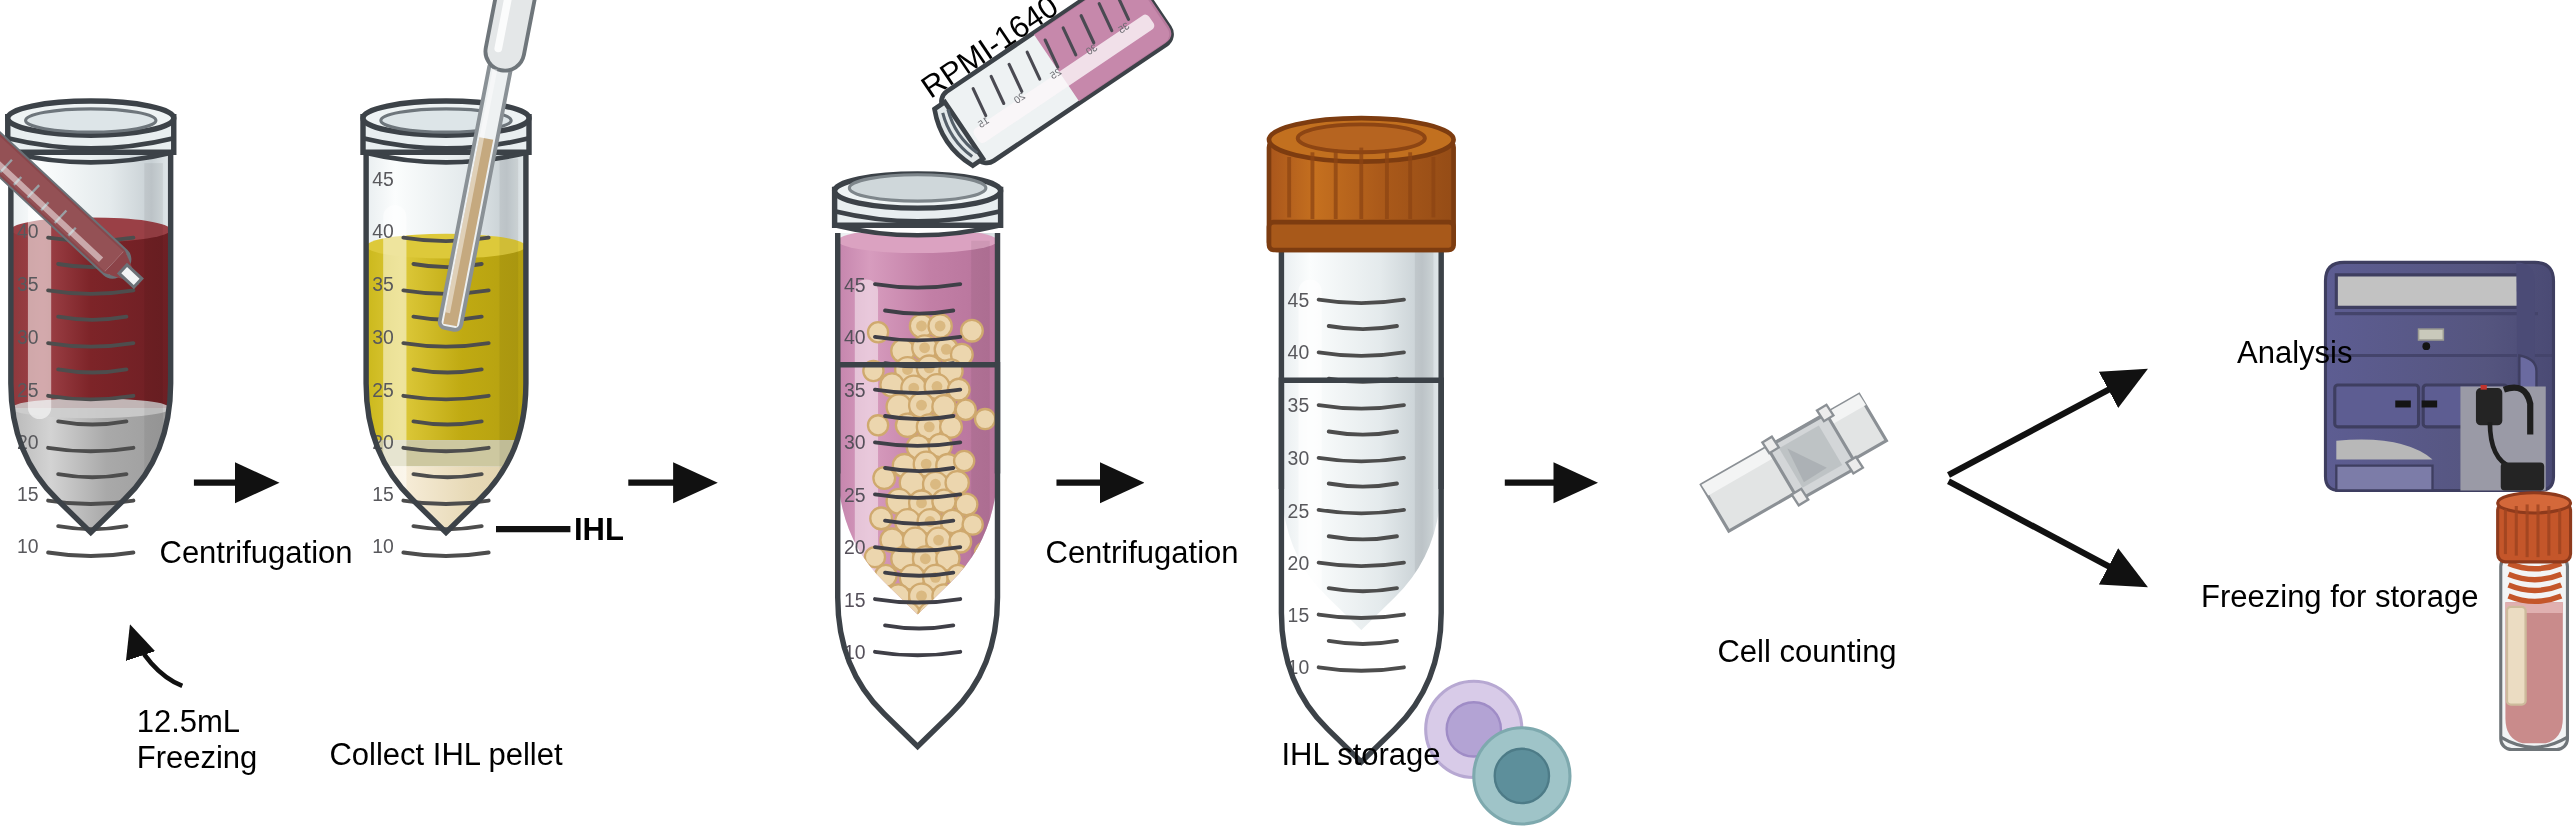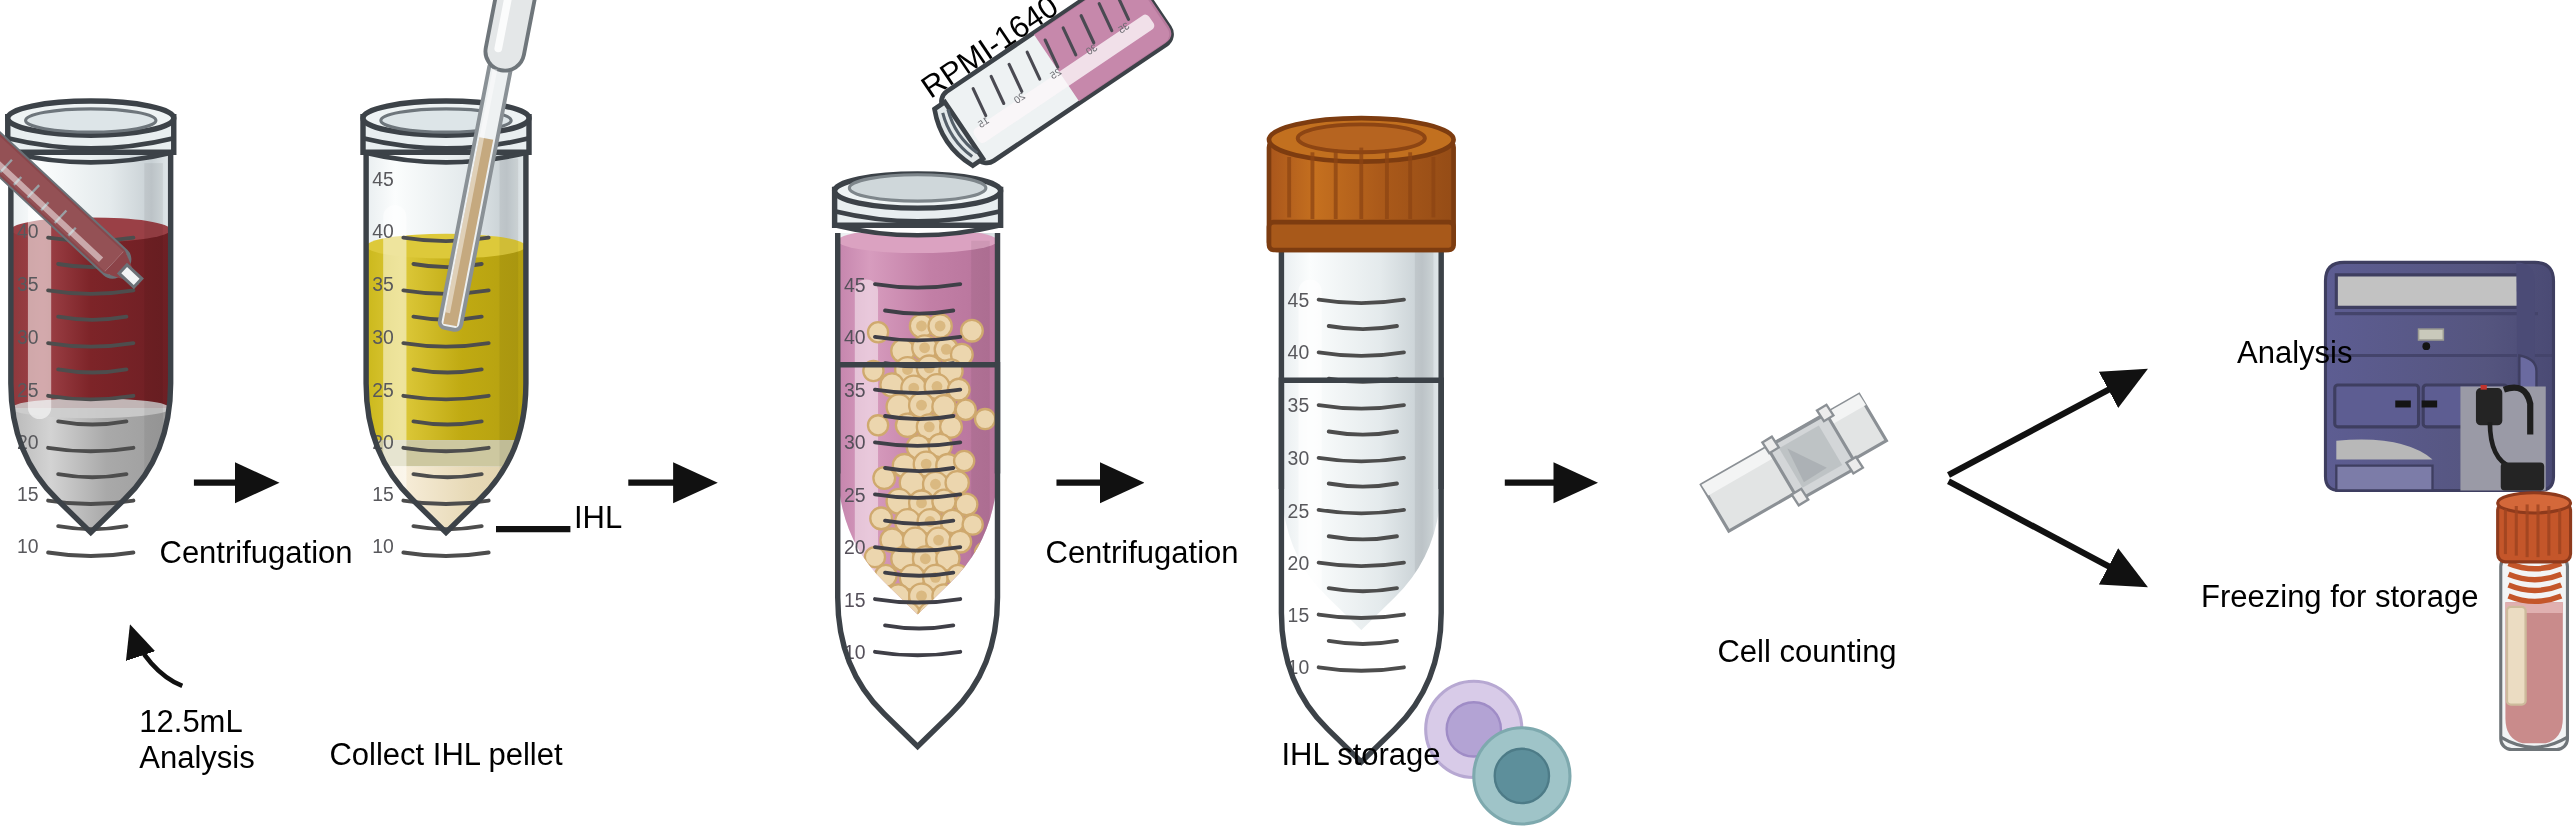--- a/index.html
+++ b/index.html
@@ -533,25 +533,25 @@
     <path d="M250,622 H350" marker-end="url(#ah)"></path>
     <path d="M810,622 H915" marker-end="url(#ah)"></path>
     <path d="M1362,622 H1465" marker-end="url(#ah)"></path>
     <path d="M1940,622 H2050" marker-end="url(#ah)"></path>
     <path d="M2512,612 L2760,480" marker-end="url(#ah)"></path>
     <path d="M2512,620 L2760,752" marker-end="url(#ah)"></path>
   </g>
 </svg>
 
 <div class="lbl c" style="left:197px;top:704px;"><span>12.5mL
-Analysis</span></div>
+Freezing</span></div>
 
 <div class="lbl c" style="left:256px;top:535px;">Centrifugation</div>
 
-<div class="lbl" style="left:574px;top:500px;">IHL</div>
+<div class="lbl" style="left:574px;top:512px;font-weight:bold;">IHL</div>
 
 <div class="lbl c" style="left:446px;top:737px;">Collect IHL pellet</div>
 
 <div class="lbl c" style="left:1142px;top:535px;">Centrifugation</div>
 
 <div class="lbl c" style="left:1361px;top:737px;">IHL storage</div>
 
 <div class="lbl c" style="left:1807px;top:634px;">Cell counting</div>
 
 <div class="lbl" style="left:2201px;top:335px;margin-left:36px;">Analysis</div>

